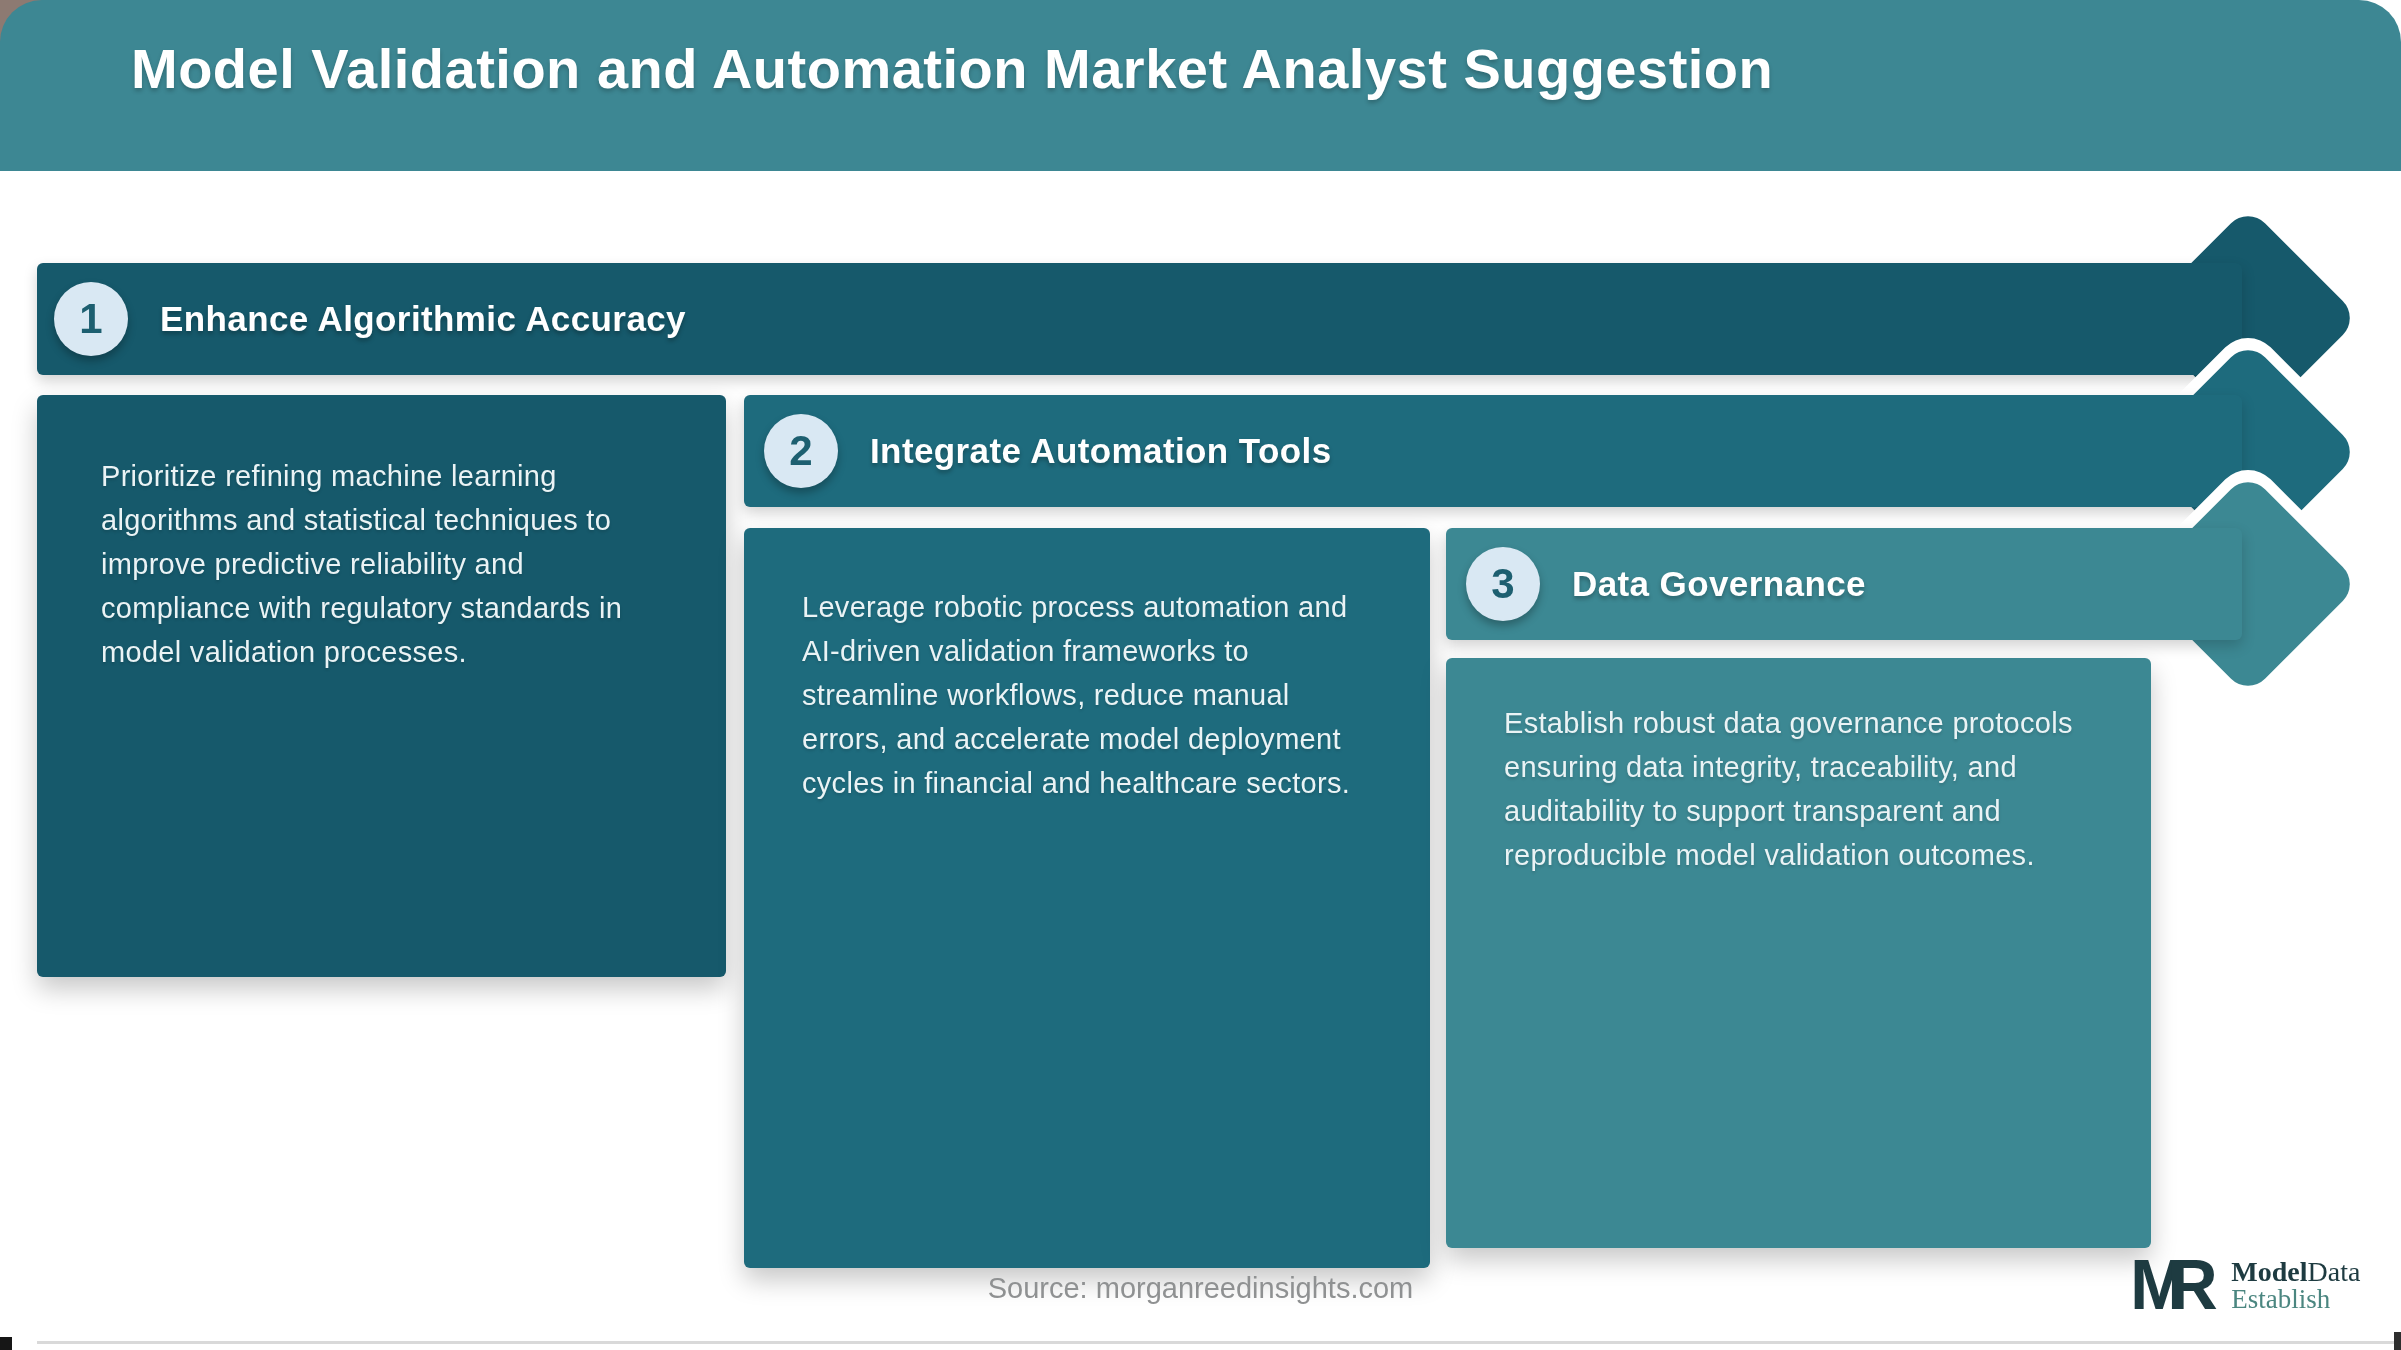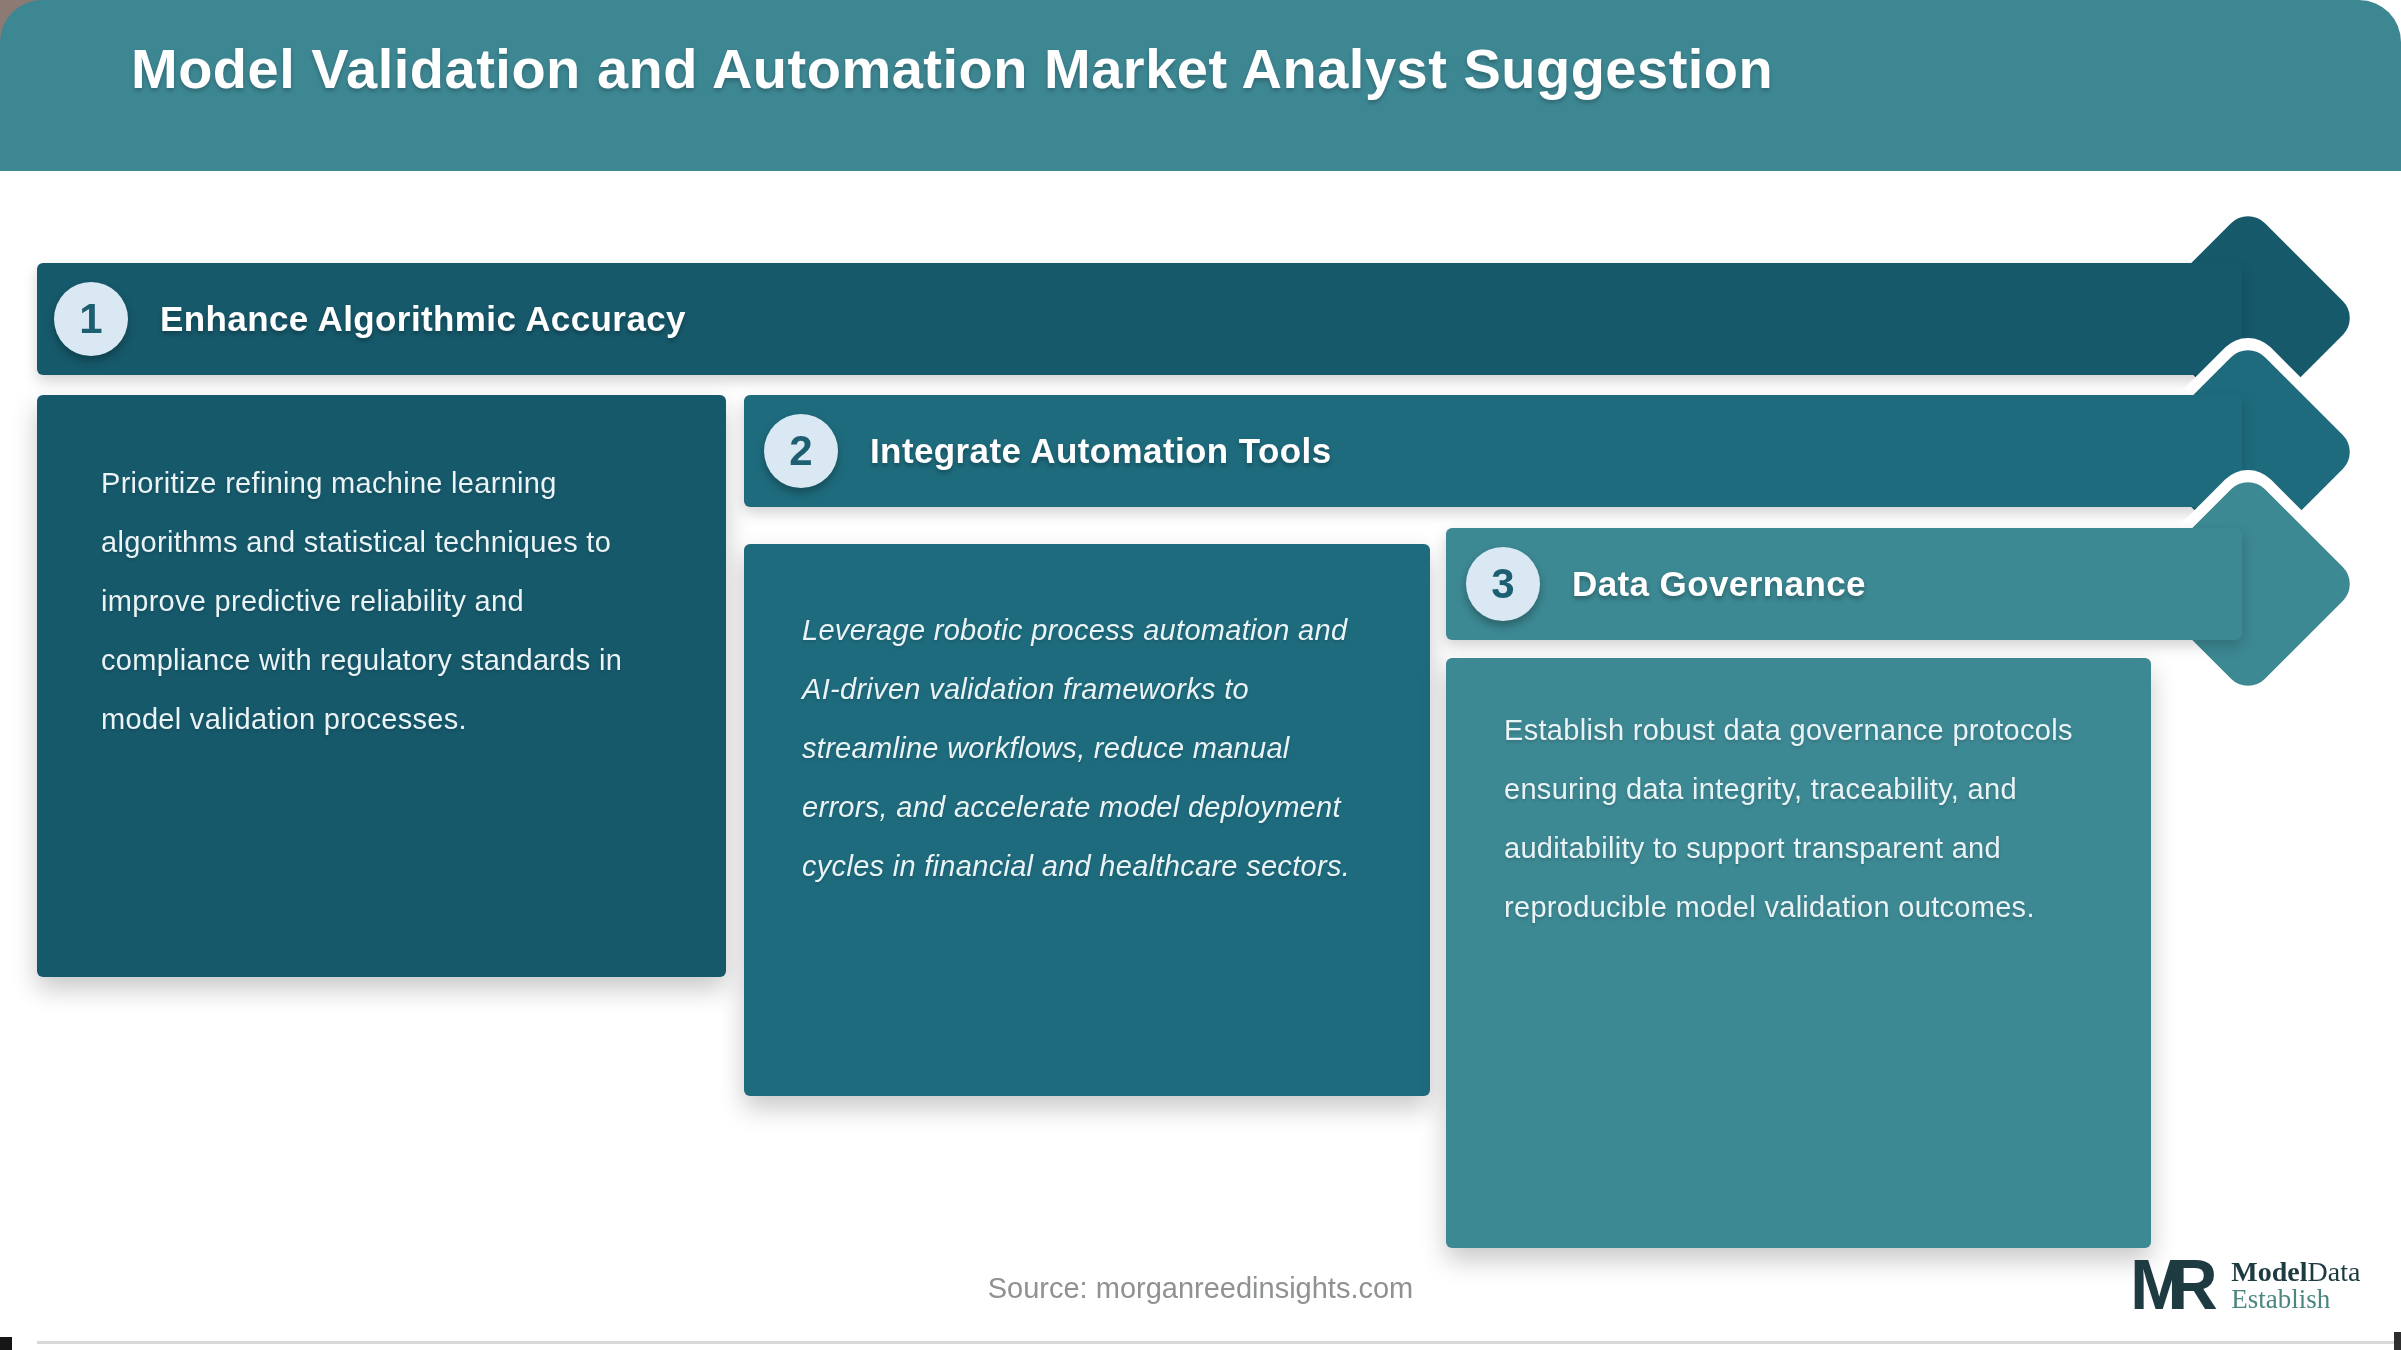--- a/index.html
+++ b/index.html
@@ -54,26 +54,26 @@
   .bar-title {
     margin-left:32px; color:#ffffff; font-size:35px; font-weight:bold;
     letter-spacing:0.4px; text-shadow:0 3px 4px rgba(0,0,0,0.28);
   }
   
   .box {
     position:absolute; border-radius:6px; z-index:2;
     box-shadow:0 12px 26px rgba(0,0,0,0.22);
   }
   .box p {
-    color:#EAF3F5; font-size:29px; line-height:59px; font-weight:normal;
+    color:#EAF3F5; font-size:29px; line-height:44px; font-weight:normal;
     letter-spacing:0.3px; text-shadow:0 2px 3px rgba(0,0,0,0.15);
   }
   .box-1 { left:37px;   top:395px; width:689px; height:582px; background:var(--step1,#16596B); }
   .box-1 p { margin:59px 48px 0 64px; }
-  .box-2 { left:744px;  top:544px; width:686px; height:552px; background:var(--step2,#1E6B7D);font-style:italic; }
+  .box-2 { left:744px;  top:528px; width:686px; height:740px; background:var(--step2,#1E6B7D); }
   .box-2 p { margin:57px 48px 0 58px; }
   .box-3 { left:1446px; top:658px; width:705px; height:590px; background:var(--step3,#3C8893); }
   .box-3 p { margin:43px 50px 16px 58px; }
   
   .source {
     position:absolute; left:0; top:1272px; width:2401px; text-align:center;
     color:#8F9192; font-size:29px; z-index:2;
   }
   .logo {
     position:absolute; left:2130px; top:1254px; display:flex; align-items:center; z-index:3;

